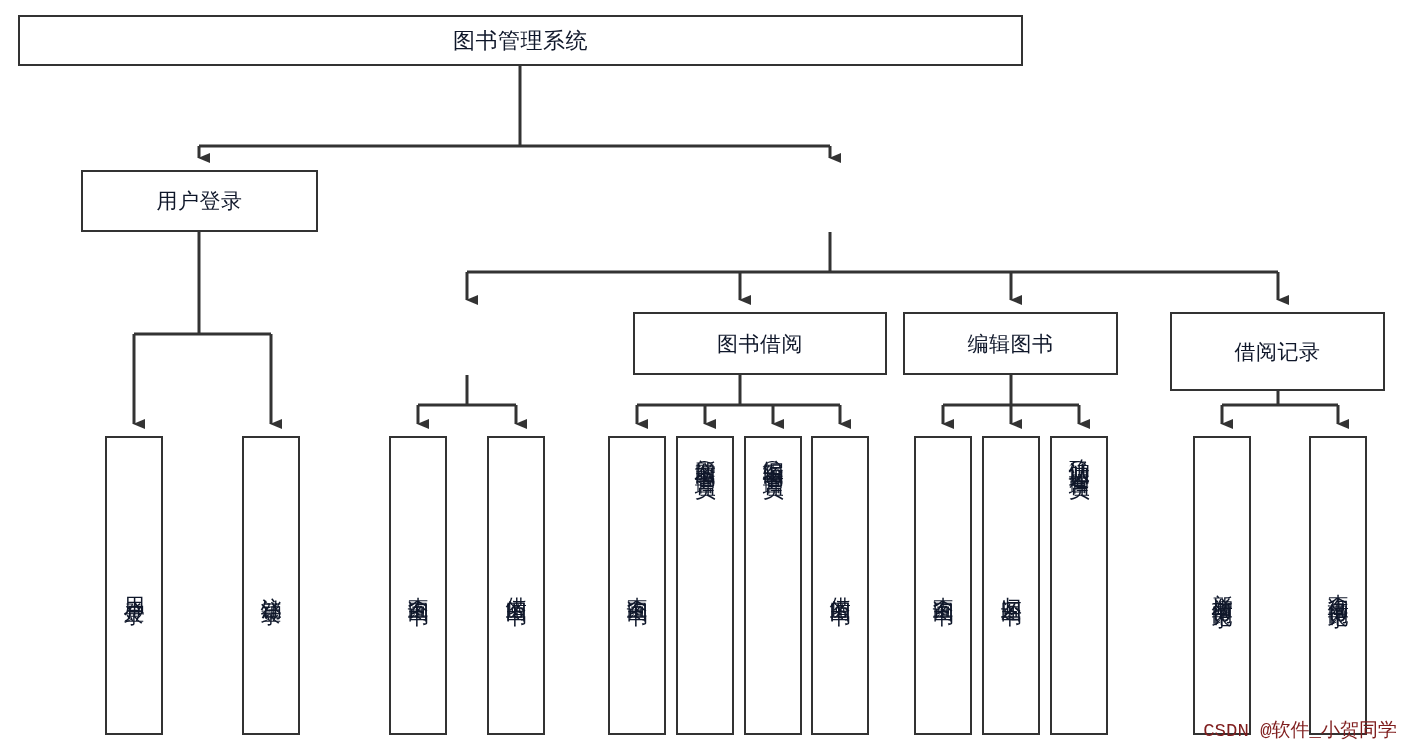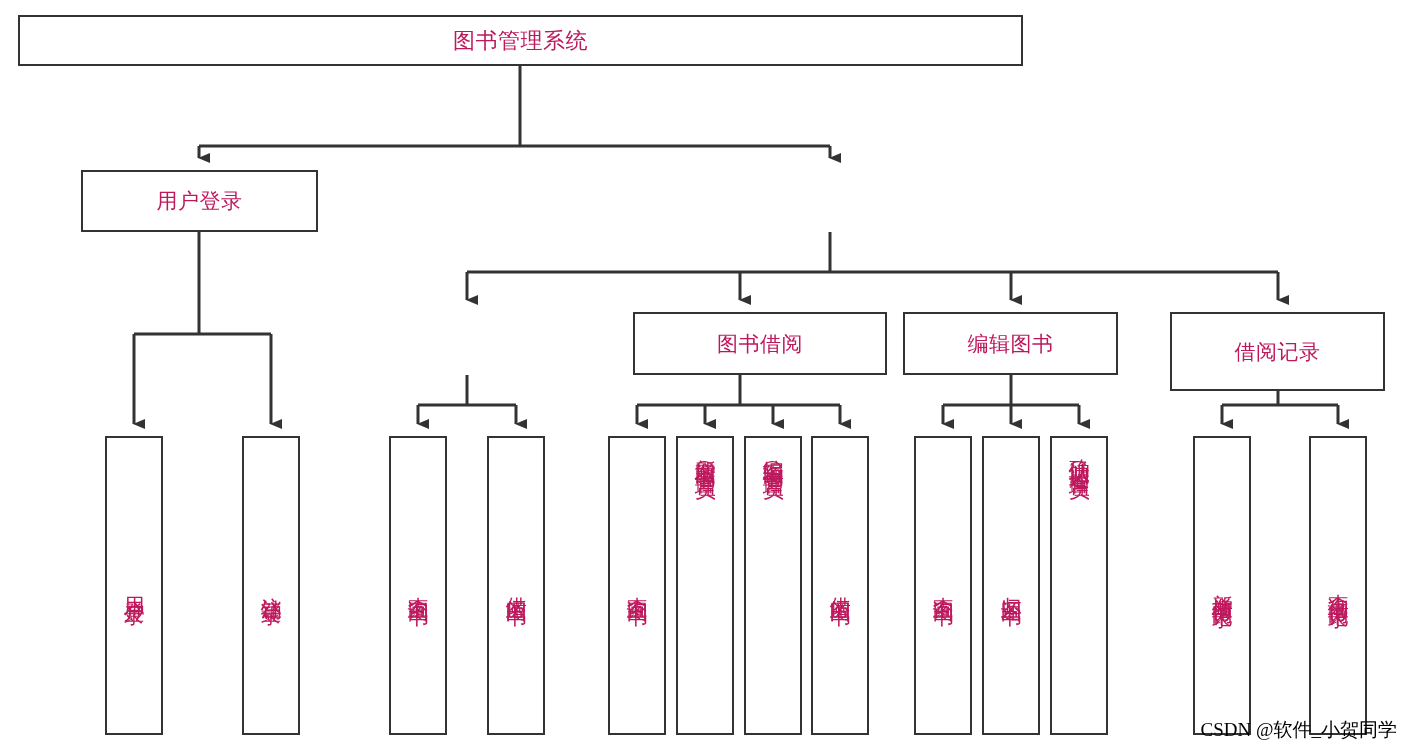--- a/index.html
+++ b/index.html
@@ -23,21 +23,21 @@
     left: 0;
     top: 0;
     width: 1405px;
     height: 747px;
   }
   .node {
     position: absolute;
     box-sizing: border-box;
     border: 2px solid #333333;
     background: #ffffff;
-    color: #be185d;
+    color: #0f172a;
     display: flex;
     align-items: center;
     justify-content: center;
     text-align: center;
   }
   
   .node.h {
     font-size: 21px;
     letter-spacing: 0.5px;
   }
@@ -59,23 +59,23 @@
     justify-content: flex-start;
   }
   .node.v > span {
     display: block;
   }
   .watermark {
     position: absolute;
     right: 8px;
     bottom: 4px;
     font-size: 19px;
-    color: #000000;
+    color: #7f1d1d;
     white-space: nowrap;
-    font-family: Liberation Serif, serif;
+    font-family: Liberation Mono, monospace;
   }
 </style>
 </head>
 <body>
 
 <div id="canvas">
 
   <svg id="wires" viewBox="0 0 1405 747" width="1405" height="747" aria-hidden="true">
     <defs>
       <marker id="arrow" viewBox="0 0 10 12" refX="5" refY="11" markerWidth="10" markerHeight="12" orient="auto-start-reverse" markerUnits="userSpaceOnUse">

